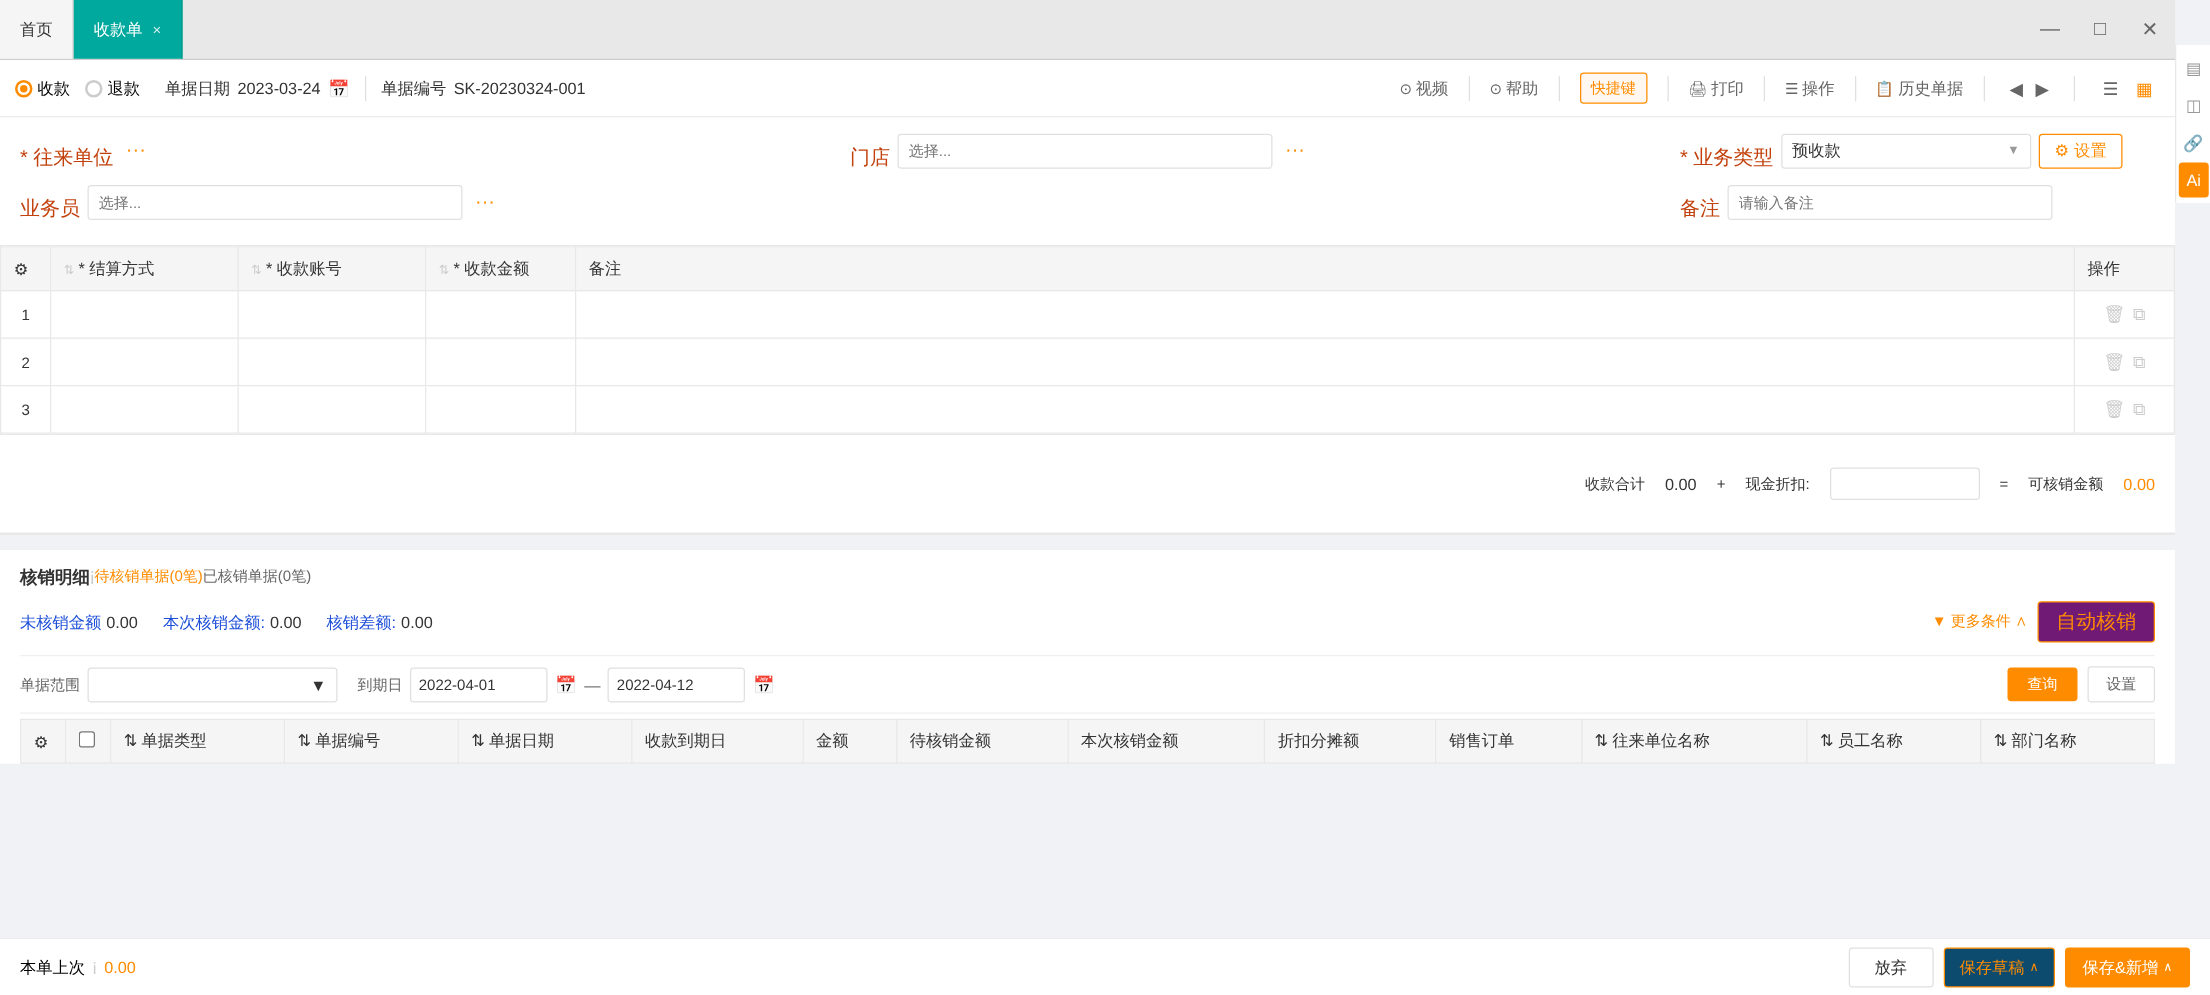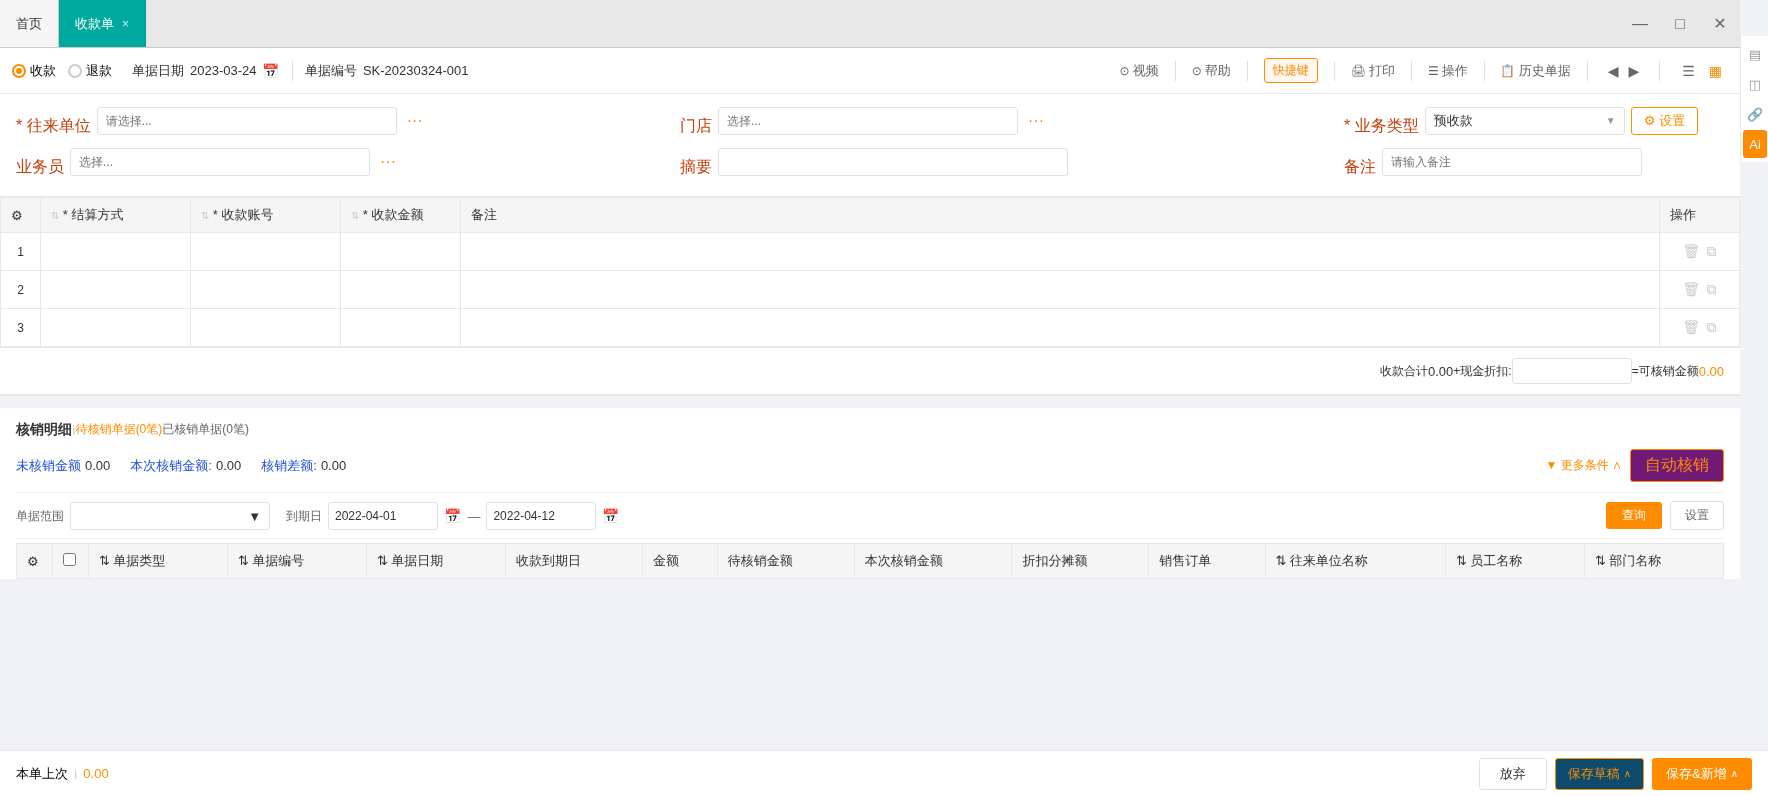--- a/index.html
+++ b/index.html
@@ -84,22 +84,22 @@
     .table-body td {
       padding: 6px 10px; border: 1px solid #e8e8e8; color: #333; font-size: 12px;
       height: 38px;
     }
     .row-num { color: #999; text-align: center; }
     .action-icons { display: flex; gap: 6px; justify-content: center; }
     .action-icon { color: #ccc; cursor: pointer; font-size: 14px; }
 
     
     .summary-row {
-      background: #fff; padding: 10px 16px; display: flex; align-items: center;
-      justify-content: flex-end; gap: 0; border-top: 1px solid #e8e8e8;
+      background: #fff; padding: 26px 16px; display: flex; align-items: center;
+      justify-content: flex-end; gap: 16px; border-top: 1px solid #e8e8e8;
       border-bottom: 2px solid #e8e8e8;
     }
     .summary-text { color: #333; font-size: 12px; }
     .summary-value { color: #333; font-size: 13px; font-weight: 500; }
     .summary-orange { color: #ff8c00; font-size: 13px; font-weight: 500; }
     .summary-input {
       width: 120px; height: 26px; border: 1px solid #e0e0e0; border-radius: 3px;
       padding: 0 6px; font-size: 12px; outline: none;
     }
 
@@ -250,21 +250,20 @@
         <span class="view-btn active">▦</span>
       </div>
     </div>
   </div>
 
   <div class="form-area">
     <div class="form-row">
 
       <div class="form-field" style="flex:2">
         <span class="form-field-label">* 往来单位</span>
-        <input class="form-input" type="text" style="max-width: 300px;" placeholder="请选择...">
         <span class="ellipsis-btn">···</span>
       </div>
 
       <div class="form-field" style="flex:2; margin-left: 20px;">
         <span class="form-field-label">门店</span>
         <input class="form-input" type="text" style="max-width: 300px;" placeholder="选择...">
         <span class="ellipsis-btn">···</span>
       </div>
 
       <div class="form-field" style="flex:2; margin-left: 20px; max-width: 380px;">
@@ -280,24 +279,20 @@
       </div>
     </div>
     <div class="form-row">
 
       <div class="form-field" style="flex:2">
         <span class="form-field-label">业务员</span>
         <input class="form-input" type="text" style="max-width: 300px;" placeholder="选择...">
         <span class="ellipsis-btn">···</span>
       </div>
 
-      <div class="form-field" style="flex:2; margin-left: 20px;">
-        <span class="form-field-label">摘要</span>
-        <input class="form-input" type="text" style="max-width: 350px;">
-      </div>
 
       <div class="form-field" style="flex:2; margin-left: 20px; max-width: 380px;">
         <span class="form-field-label">备注</span>
         <input class="form-input" type="text" style="max-width: 260px;" placeholder="请输入备注">
       </div>
     </div>
   </div>
 
   <div class="table-wrapper">
     <table class="table-container">

